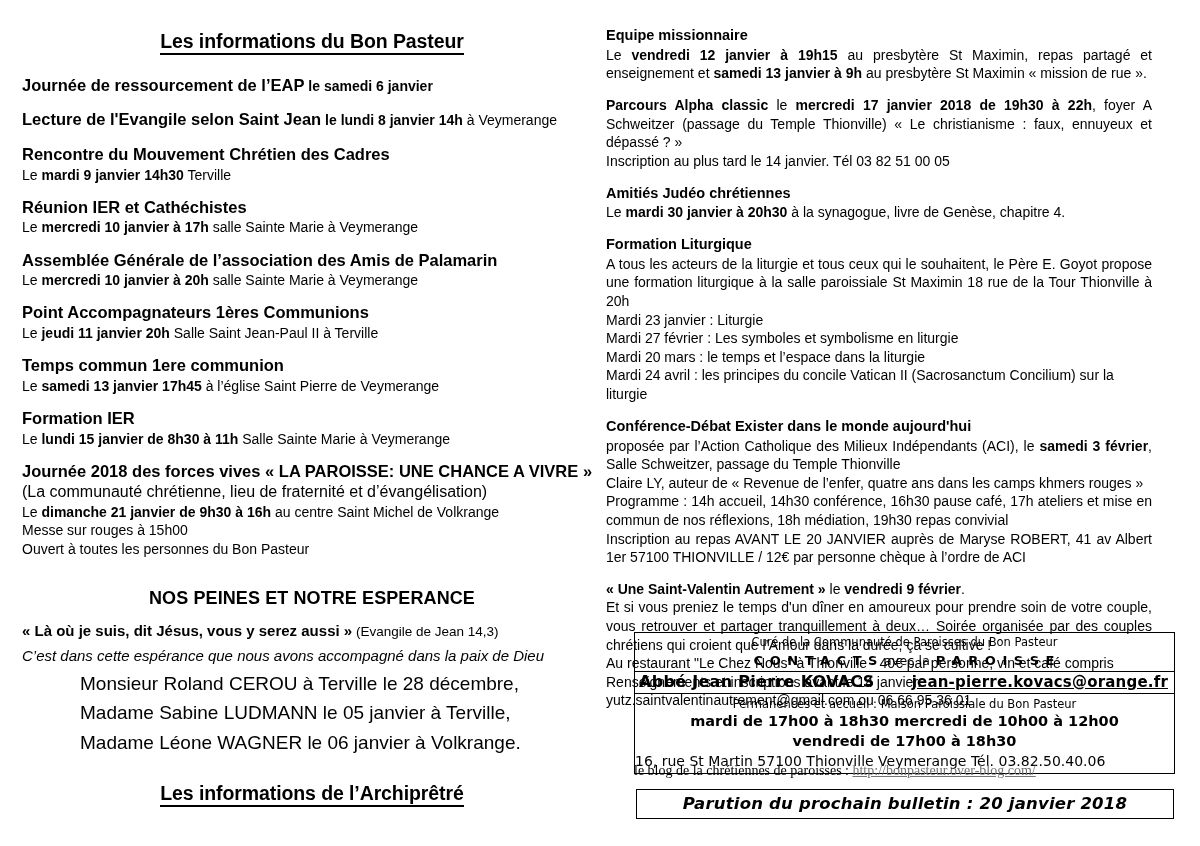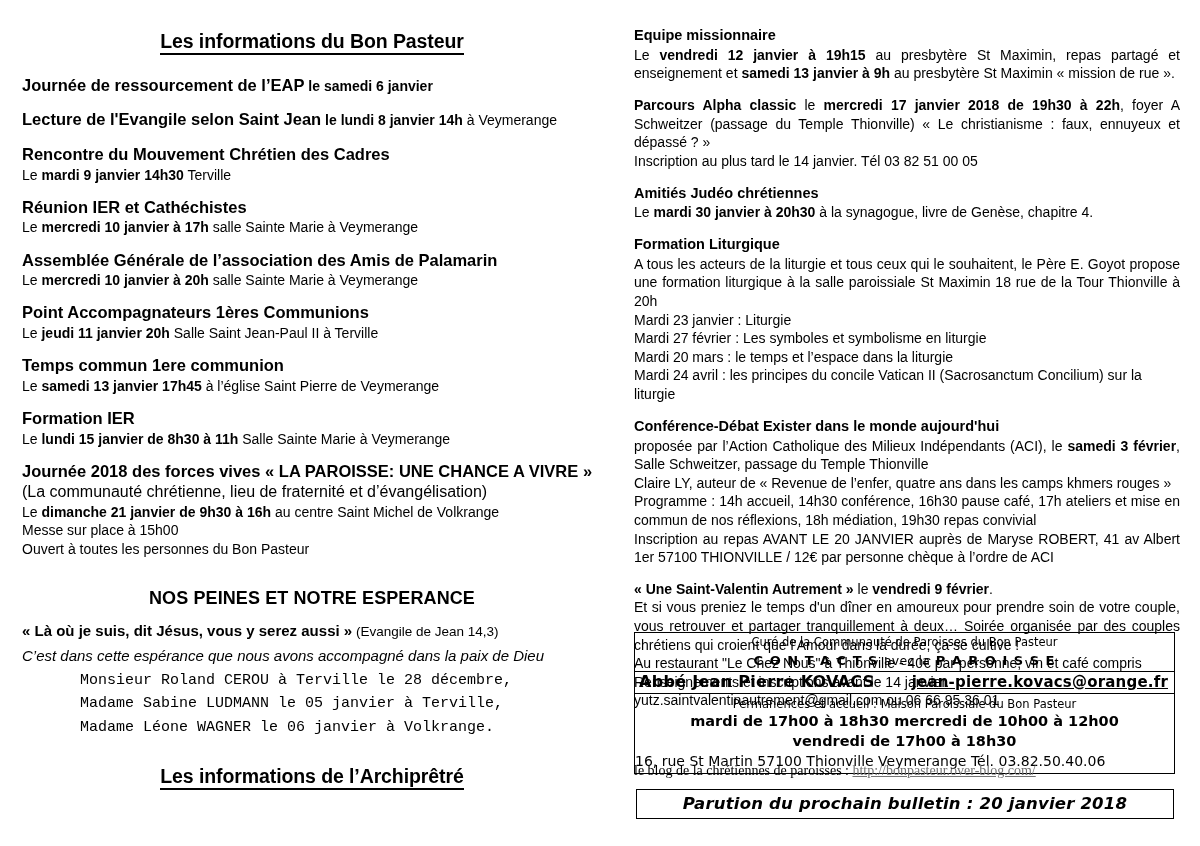--- a/index.html
+++ b/index.html
@@ -20,21 +20,21 @@
     position: relative;
     width: 980px;
     height: 846px;
     box-sizing: border-box;
   }
   .col {
     position: absolute;
     top: 0;
   }
   .col-left  { left: 22px;  width: 580px; padding-top: 22px; }
-  .col-right { left: 634px; width: 546px; padding-top: 26px; }
+  .col-right { left: 606px; width: 546px; padding-top: 26px; }
 
   
   .doc-title {
     text-align: center;
     font-size: 19.5px;
     font-weight: bold;
     letter-spacing: -0.1px;
     margin: 8px 0 22px 0;
   }
   .doc-title span {
@@ -98,25 +98,24 @@
   }
   .verse b { font-weight: bold; }
   .verse .src { font-size: 13.5px; font-weight: normal; }
   .esperance-lead {
     font-size: 15px;
     font-style: italic;
     margin: 0 0 3px 0;
     line-height: 1.35;
   }
   .defunt {
-    font-size: 15px;
+    font-size: 19px;
     margin: 0 0 2px 0;
     padding-left: 58px;
     line-height: 1.45;
-    font-family: Liberation Mono, monospace;
   }
 
   
   .rblock { margin-bottom: 13px; }
   .rblock-title {
     font-size: 14.5px;
     font-weight: bold;
     line-height: 1.3;
     margin: 0 0 1px 0;
   }
@@ -289,21 +288,21 @@
         <span>Le </span><b>lundi 15 janvier de 8h30 à 11h</b><span> Salle Sainte Marie à Veymerange</span>
       </p>
     </div>
 
     <div class="entry">
       <div class="entry-title">Journée 2018 des forces vives « LA PAROISSE: UNE CHANCE A VIVRE »</div>
       <p class="entry-note">(La communauté chrétienne, lieu de fraternité et d’évangélisation)</p>
       <p class="entry-sub">
         <span>Le </span><b>dimanche 21 janvier de 9h30 à 16h</b><span> au centre Saint Michel de Volkrange</span>
       </p>
-      <p class="entry-sub">Messe sur place à 15h00</p>
+      <p class="entry-sub">Messe sur rouges à 15h00</p>
       <p class="entry-sub">Ouvert à toutes les personnes du Bon Pasteur</p>
     </div>
 
     <h2 class="section-center-title">NOS PEINES ET NOTRE ESPERANCE</h2>
     <p class="verse">
       <b>« Là où je suis, dit Jésus, vous y serez aussi »</b><span class="src"> (Evangile de Jean 14,3)</span>
     </p>
     <p class="esperance-lead">C’est dans cette espérance que nous avons accompagné dans la paix de Dieu</p>
     <p class="defunt">Monsieur Roland CEROU à Terville le 28 décembre,</p>
     <p class="defunt">Madame Sabine LUDMANN le 05 janvier à Terville,</p>

